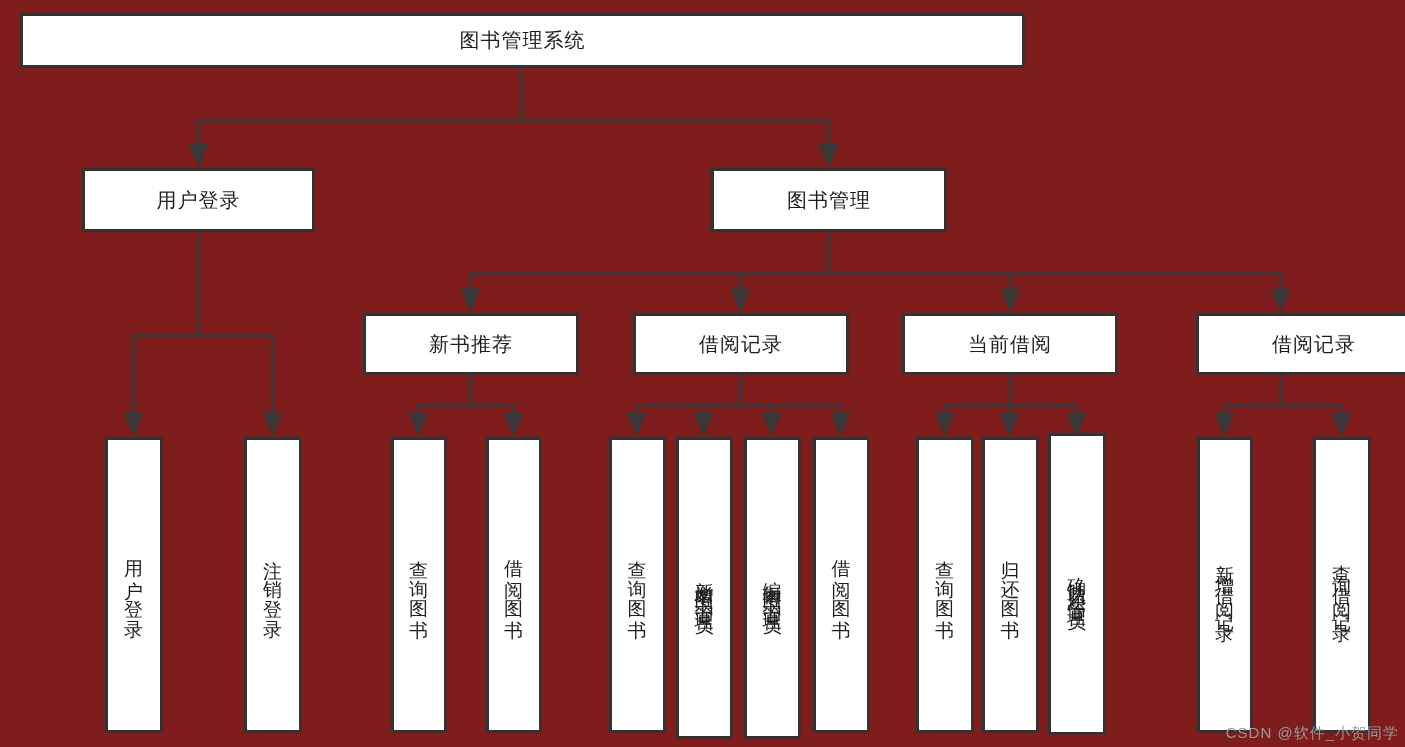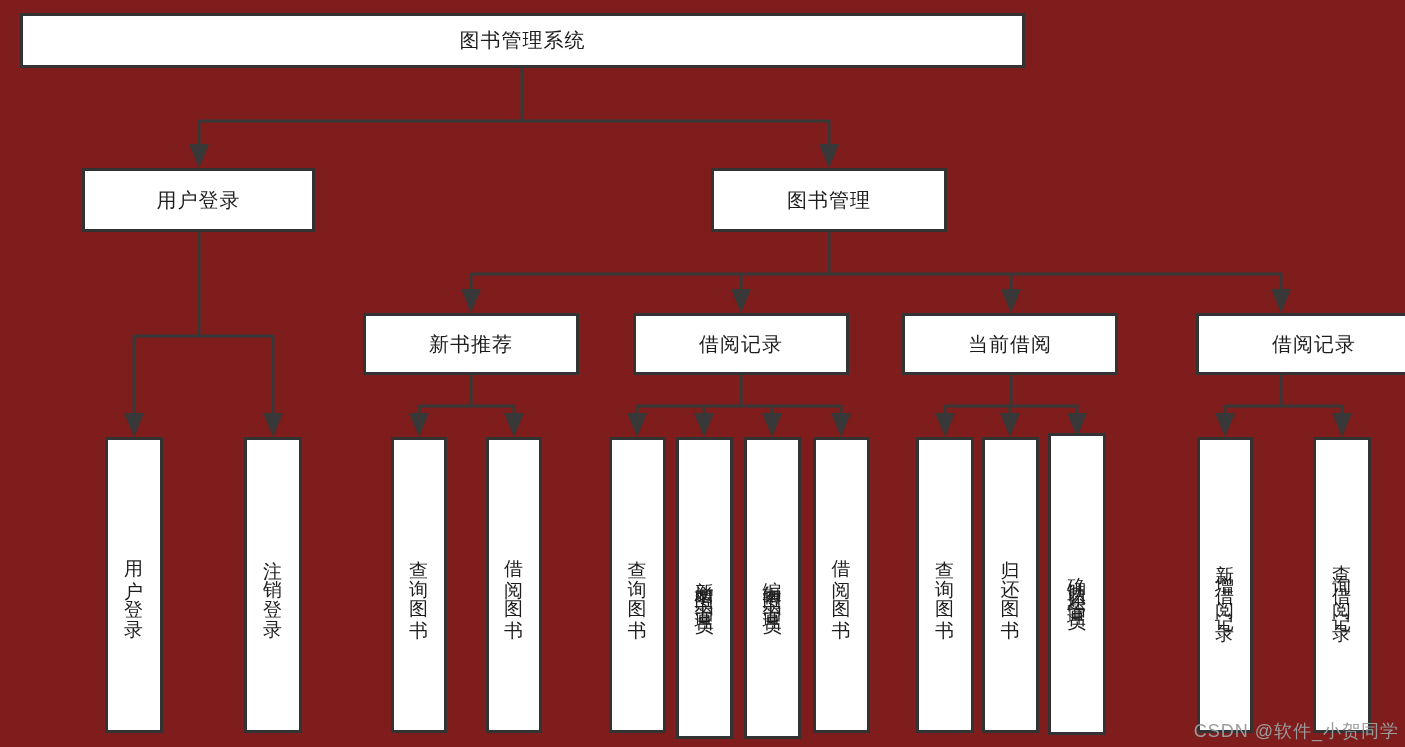--- a/index.html
+++ b/index.html
@@ -43,21 +43,21 @@
     text-orientation:mixed;
     line-height:1;
   }
   .ls4{letter-spacing:20px;}
   .ls6{letter-spacing:12px;}
   .lsl{letter-spacing:5px;}
   #watermark{
     position:absolute;
     right:6px;
     bottom:4px;
-    font-size:18px;
+    font-size:15px;
     color:#9a9a9a;
     z-index:5;
     letter-spacing:1px;
   }
 </style>
 </head>
 <body>
 
 <div id="canvas">
 

